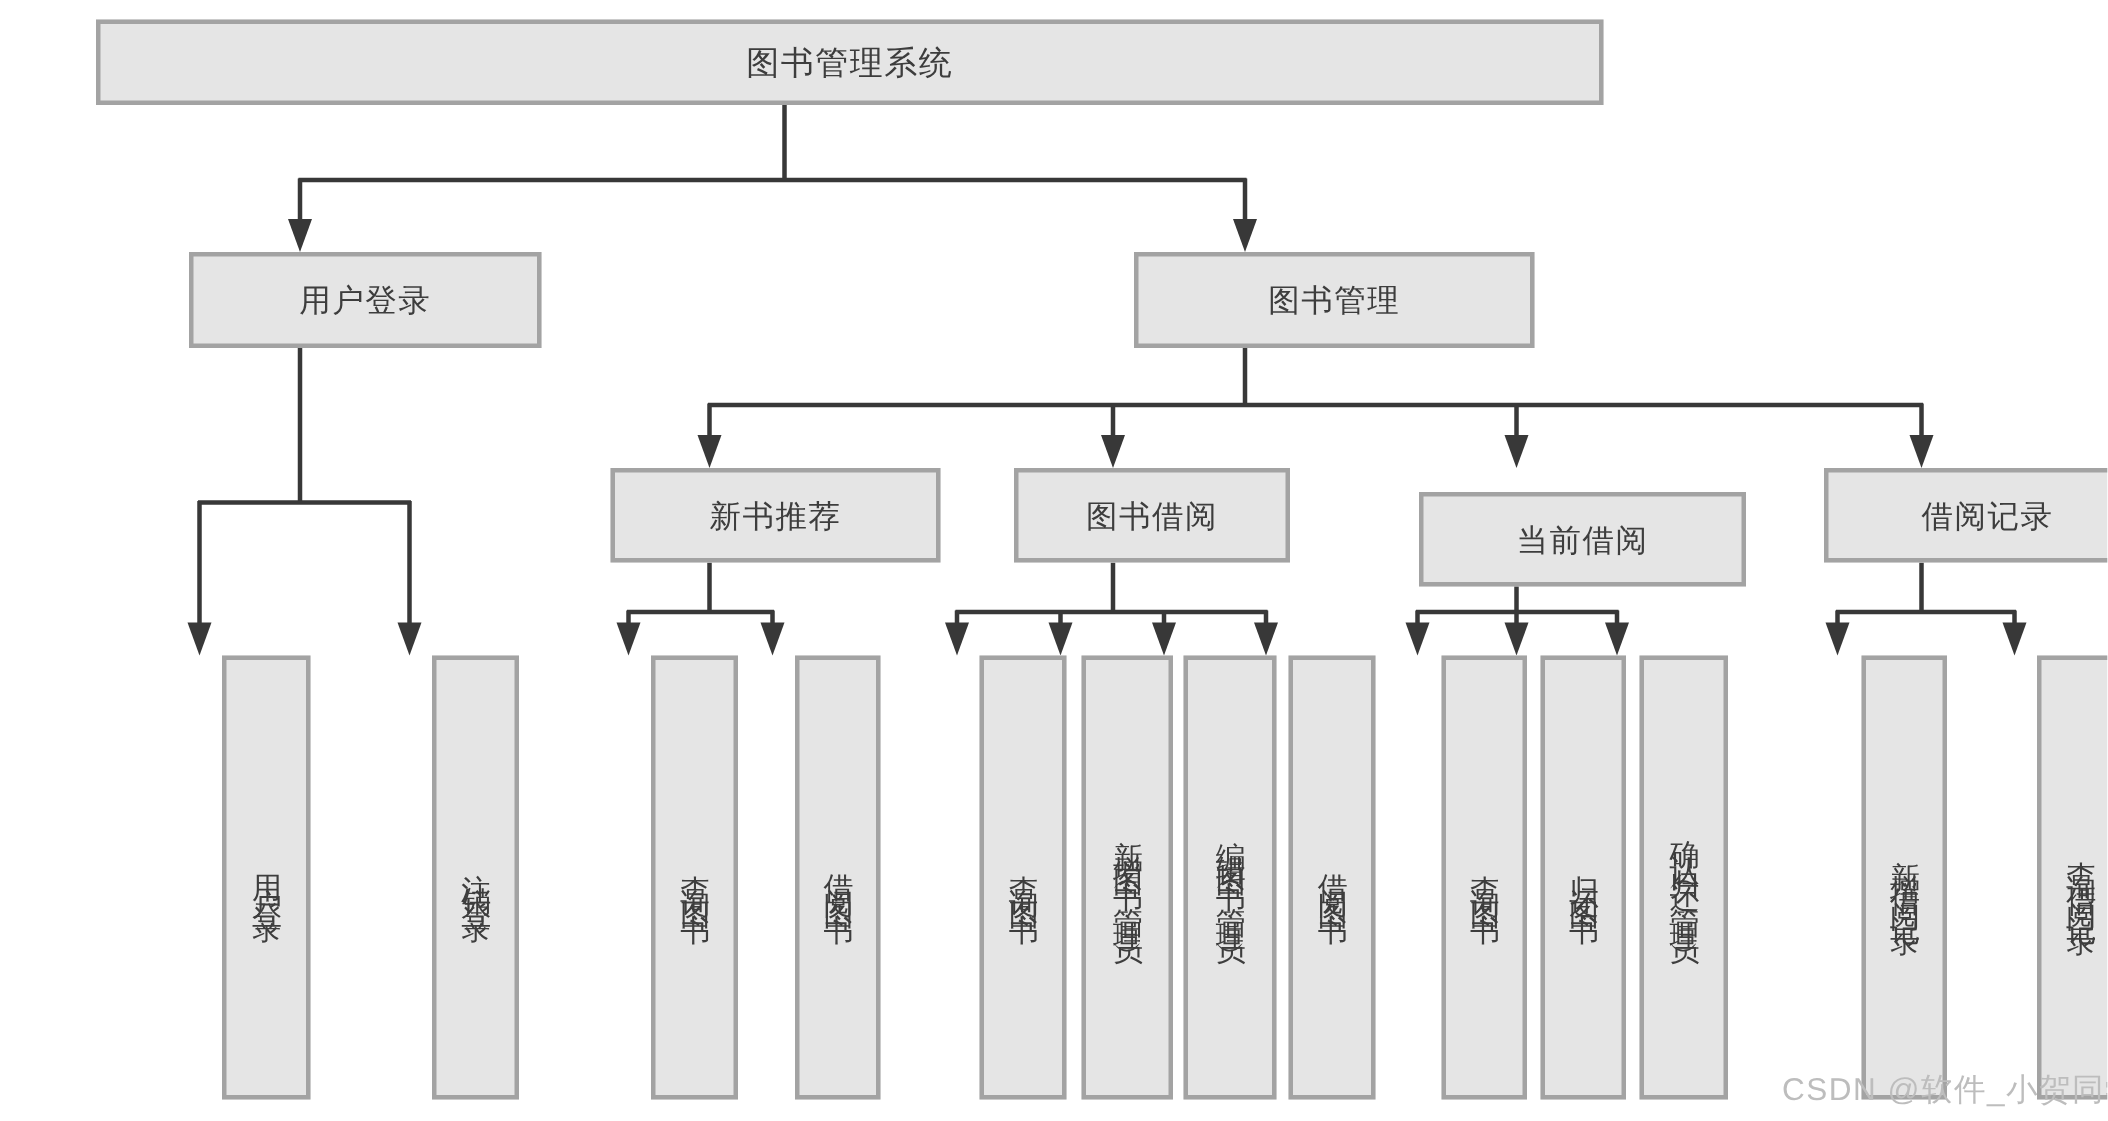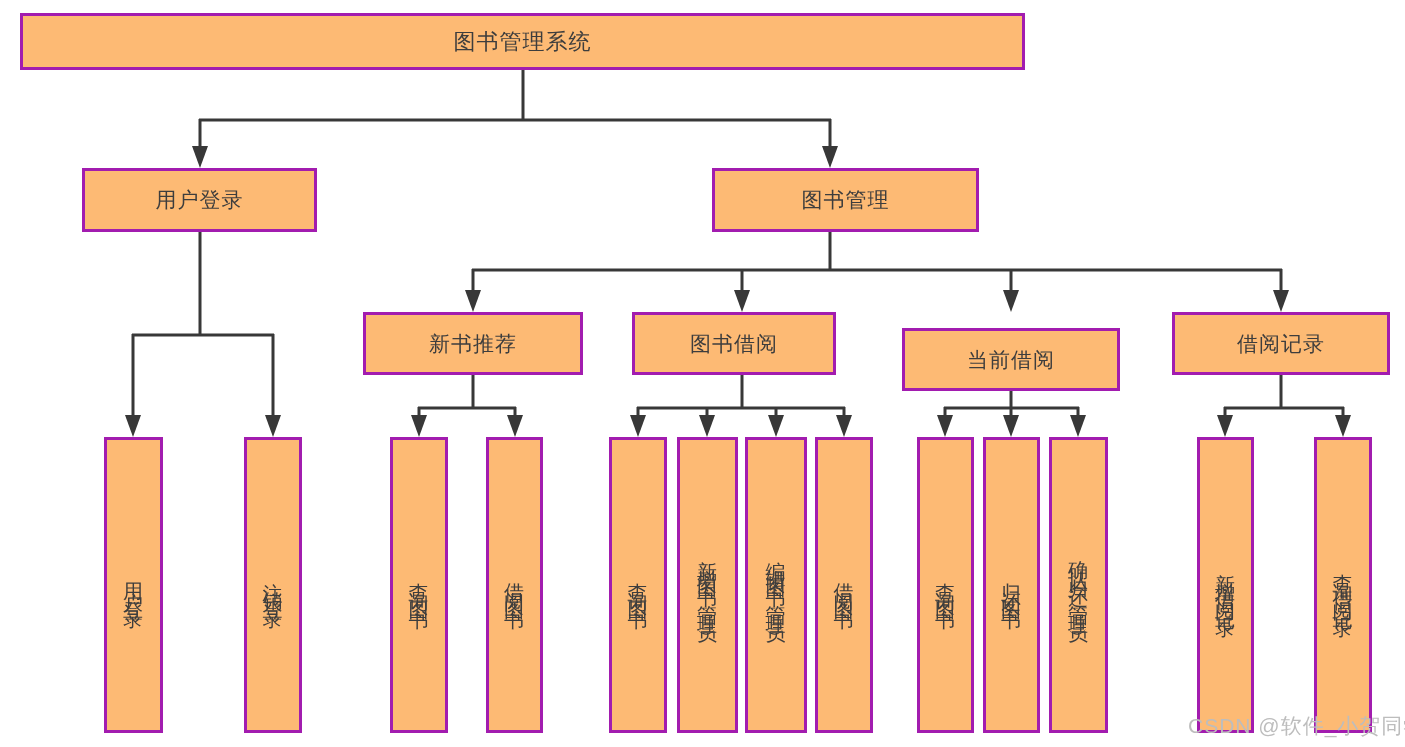--- a/index.html
+++ b/index.html
@@ -8,24 +8,25 @@
     width:1405px;height:747px;
     background:#ffffff;
     font-family:"Liberation Sans",sans-serif;
     color:#3d3d3d;
     overflow:hidden;
   }
   .connectors{position:absolute;left:0;top:0;z-index:1;}
   .box{
     position:absolute;
     box-sizing:border-box;
-    border:3px solid #a21caf;
-    background:#fdba74;
+    border:3px solid #a3a3a3;
+    background:#e5e5e5;
     display:flex;align-items:center;justify-content:center;
     z-index:2;
+    margin-left:44px;
   }
   .hlabel{
     font-size:21px;
     letter-spacing:1px;
     white-space:nowrap;
   }
   .root-label{font-size:22px;}
   .leaf .vtext{
     writing-mode:vertical-rl;
     font-size:20px;
@@ -40,21 +41,21 @@
     color:#bdbdbd;
     letter-spacing:1px;
     z-index:5;
     white-space:nowrap;
   }
   
   .b-root{left:20px;top:13px;width:1005px;height:57px;}
   .b-userlogin{left:82px;top:168px;width:235px;height:64px;}
   .b-bookmgmt{left:712px;top:168px;width:267px;height:64px;}
   .b-sec0{left:363px;top:312px;width:220px;height:63px;text-align:right;}
-  .b-sec1{left:632px;top:312px;width:204px;height:63px;}
+  .b-sec1{left:632px;top:312px;width:184px;height:63px;}
   .b-sec2{left:902px;top:328px;width:218px;height:63px;}
   .b-sec3{left:1172px;top:312px;width:218px;height:63px;text-align:right;}
   .leaf{top:437px;height:296px;}
 </style>
 </head>
 <body>
 
 <div class="stage">
 
   <svg class="connectors" width="1405" height="747" viewBox="0 0 1405 747">

